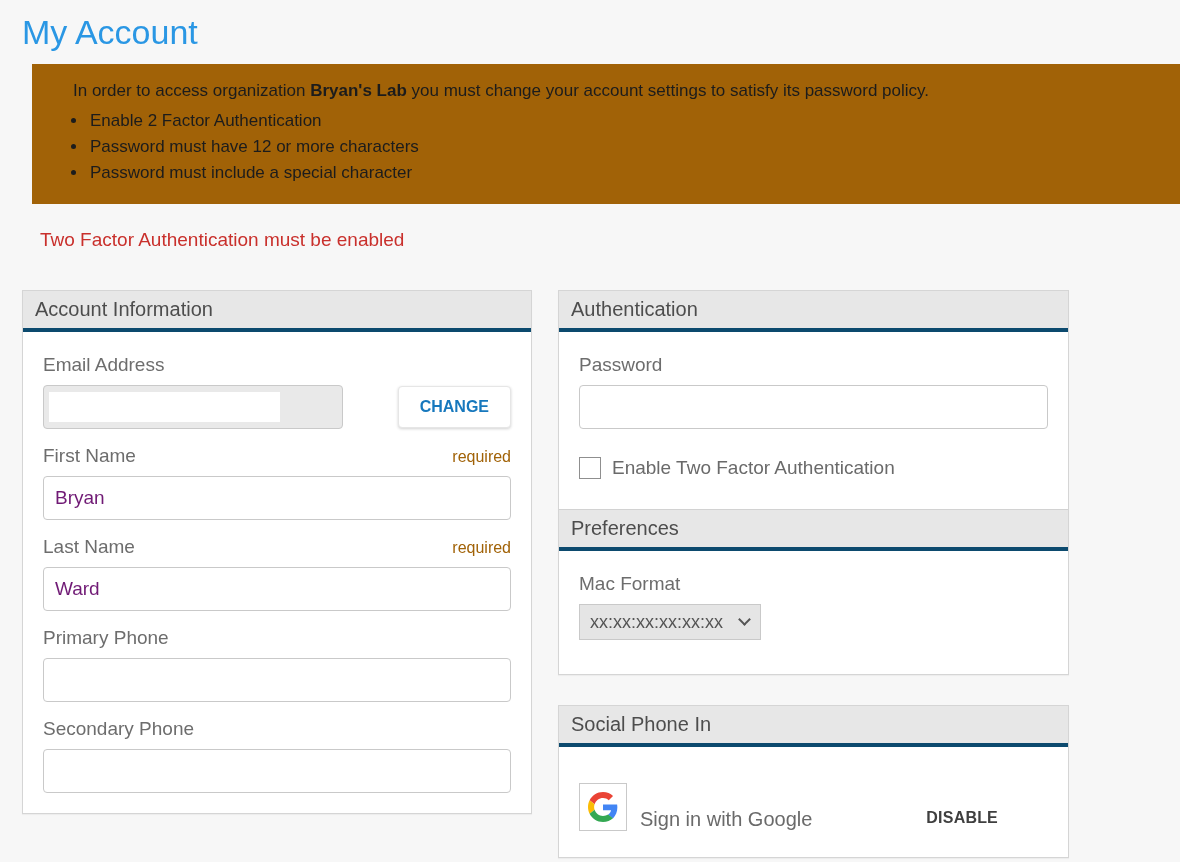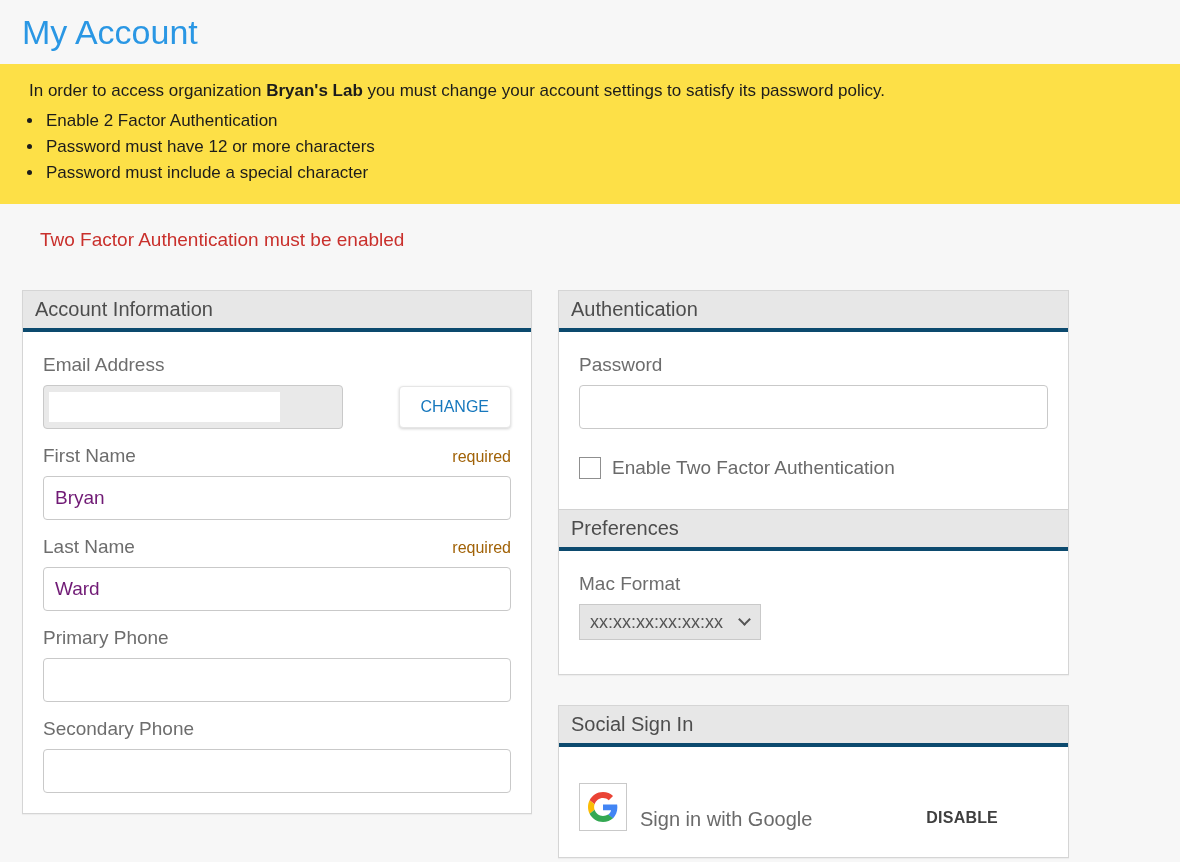--- a/index.html
+++ b/index.html
@@ -12,22 +12,23 @@
   }
   .page-title {
     color: #2a97e4;
     font-size: 34px;
     font-weight: 300;
     padding: 10px 0 0 22px;
     height: 64px;
     line-height: 44px;
   }
   .banner {
-    background: #fde047;
-    padding: 12px 20px 18px 16px;
+    background: #a16207;
+    padding: 12px 20px 18px 28px;
+    margin-left: 32px;
   }
   .banner-intro {
     margin: 2px 0 4px 13px;
     font-size: 17px;
     color: #1c1c1c;
     line-height: 26px;
   }
   .banner-intro b { font-weight: bold; }
   .banner ul {
     margin: 0;
@@ -107,21 +108,21 @@
     width: 231px; height: 30px;
     background: #ffffff;
   }
   .change-btn {
     background: #ffffff;
     border: 1px solid #e6e6e6;
     border-radius: 4px;
     box-shadow: 0 1px 3px rgba(0,0,0,0.18);
     color: #1778bd;
     font-family: "Liberation Sans", sans-serif;
-    font-weight: normal;
+    font-weight: bold;
     font-size: 16px;
     padding: 11px 21px;
     cursor: pointer;
   }
   .checkbox-row {
     display: flex;
     align-items: center;
     margin: 28px 0 10px 0;
   }
   .checkbox {
@@ -278,21 +279,21 @@
         <div class="select-wrap">
           <select class="select-input">
             <option>xx:xx:xx:xx:xx:xx</option>
           </select>
           <span class="select-chevron"></span>
         </div>
       </div>
     </div>
 
     <div class="panel panel-social">
-      <div class="panel-header">Social Sign In</div>
+      <div class="panel-header">Social Phone In</div>
       <div class="social-row">
         <span class="google-box">
           <svg width="30" height="30" viewBox="0 0 48 48" aria-hidden="true">
             <path fill="#EA4335" d="M24 9.5c3.54 0 6.71 1.22 9.21 3.6l6.85-6.85C35.9 2.38 30.47 0 24 0 14.62 0 6.51 5.38 2.56 13.22l7.98 6.19C12.43 13.72 17.74 9.5 24 9.5z"></path>
             <path fill="#4285F4" d="M46.98 24.55c0-1.57-.15-3.09-.38-4.55H24v9.02h12.94c-.58 2.96-2.26 5.48-4.78 7.18l7.73 6c4.51-4.18 7.09-10.36 7.09-17.65z"></path>
             <path fill="#FBBC05" d="M10.53 28.59c-.48-1.45-.76-2.99-.76-4.59s.27-3.14.76-4.59l-7.98-6.19C.92 16.46 0 20.12 0 24c0 3.88.92 7.54 2.56 10.78l7.97-6.19z"></path>
             <path fill="#34A853" d="M24 48c6.48 0 11.93-2.13 15.89-5.81l-7.73-6c-2.15 1.45-4.92 2.3-8.16 2.3-6.26 0-11.57-4.22-13.47-9.91l-7.98 6.19C6.51 42.62 14.62 48 24 48z"></path>
           </svg>
         </span>
         <span class="google-label">Sign in with Google</span>

